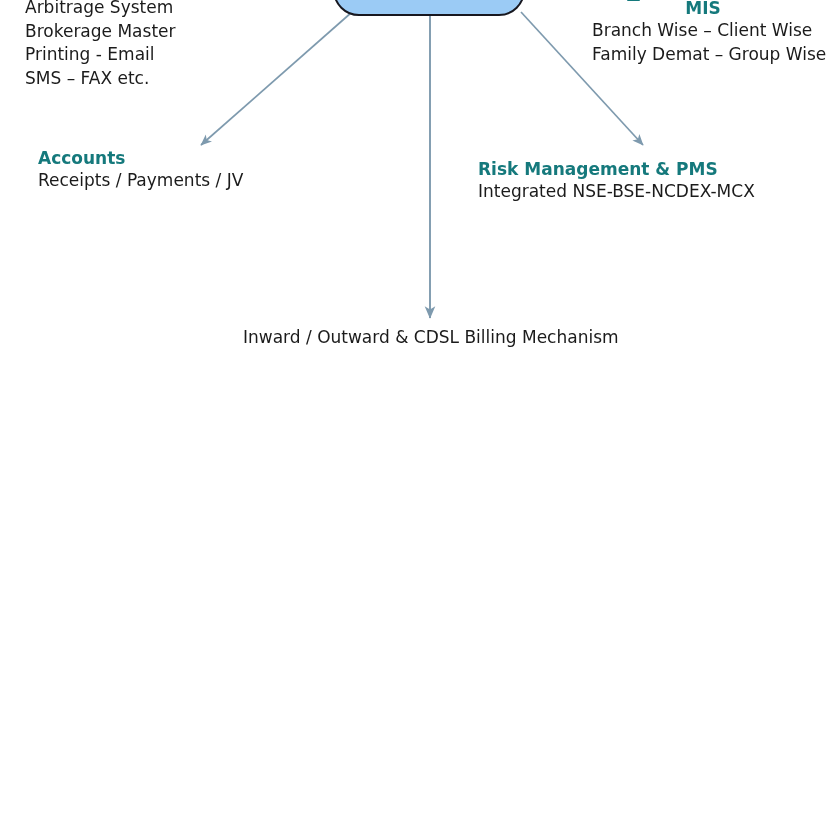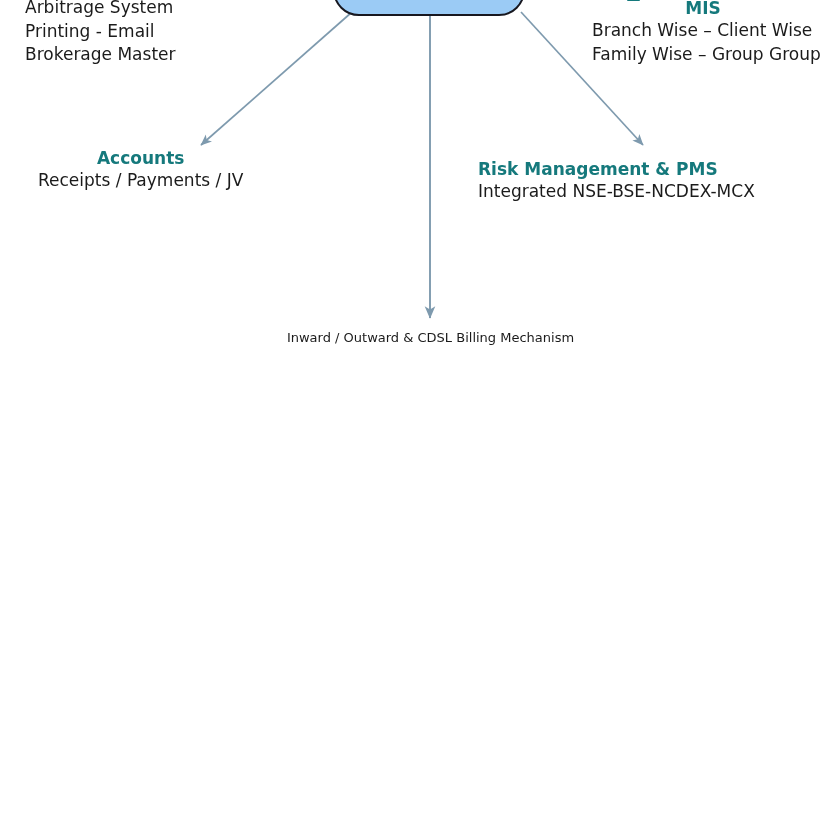--- a/index.html
+++ b/index.html
@@ -80,34 +80,34 @@
     position: absolute;
     left: 627px;
     top: -7px;
     width: 13px;
     height: 8px;
     background: #15797C;
     border-radius: 1px;
   }
 
   
-  #accounts { left: 38px; top: 148px; text-align: center; }
+  #accounts { left: 38px; top: 148px; }
 
   
   #risk { left: 478px; top: 159px; }
 
   
   #demat {
     left: 243px;
     top: 326px;
     width: 375px;
     text-align: center;
   }
   #demat .node-title { font-size: 17px; margin-bottom: 15px; }
-  #demat .node-line  { font-size: 13px; }
+  #demat .node-line  { font-size: 17px; }
 </style>
 </head>
 <body>
 
 <div id="canvas">
 
   <svg id="connectors" viewBox="0 0 827 827" width="827" height="827">
     <defs>
       <marker id="arrowhead" markerWidth="9" markerHeight="9" refX="6.2" refY="3.1" orient="auto" markerUnits="strokeWidth">
         <path d="M0,0.3 L6.6,3.1 L0,5.9 L1.7,3.1 Z" fill="#7E9AAE"></path>
@@ -120,28 +120,29 @@
 
     <line x1="521" y1="12" x2="643" y2="145" stroke="#7E9AAE" stroke-width="1.7" marker-end="url(#arrowhead)"></line>
   </svg>
 
   <div class="hub"></div>
 
   <div class="clipped-fragment"></div>
 
   <div class="node left" id="features">
     <div class="node-line">Arbitrage System</div>
+    <div class="node-line">Brokerage Master</div>
     <div class="node-line">Printing - Email</div>
-    <div class="node-line">Brokerage Master</div>
+    <div class="node-line">SMS – FAX etc.</div>
   </div>
 
   <div class="node" id="mis">
     <div class="node-title">MIS</div>
     <div class="node-line">Branch Wise – Client Wise</div>
-    <div class="node-line">Family Wise – Group Group</div>
+    <div class="node-line">Family Demat – Group Wise</div>
   </div>
 
   <div class="node left" id="accounts">
     <div class="node-title">Accounts</div>
     <div class="node-line">Receipts / Payments / JV</div>
   </div>
 
   <div class="node left" id="risk">
     <div class="node-title">Risk Management &amp; PMS</div>
     <div class="node-line">Integrated NSE-BSE-NCDEX-MCX</div>

